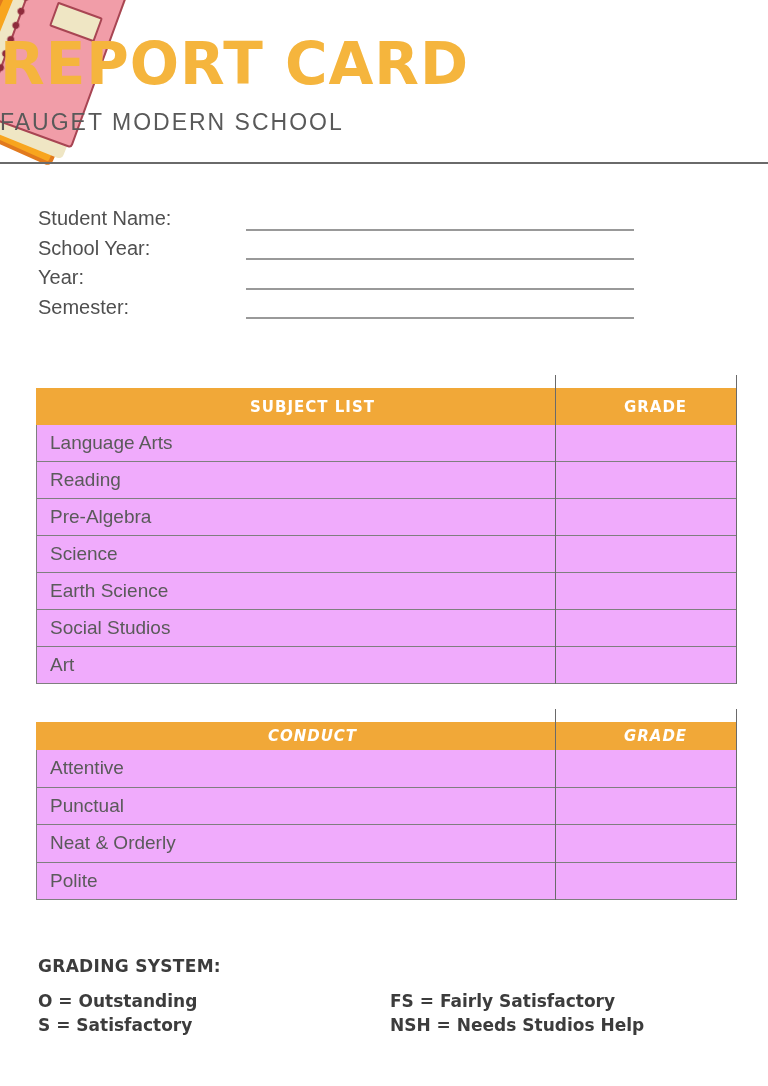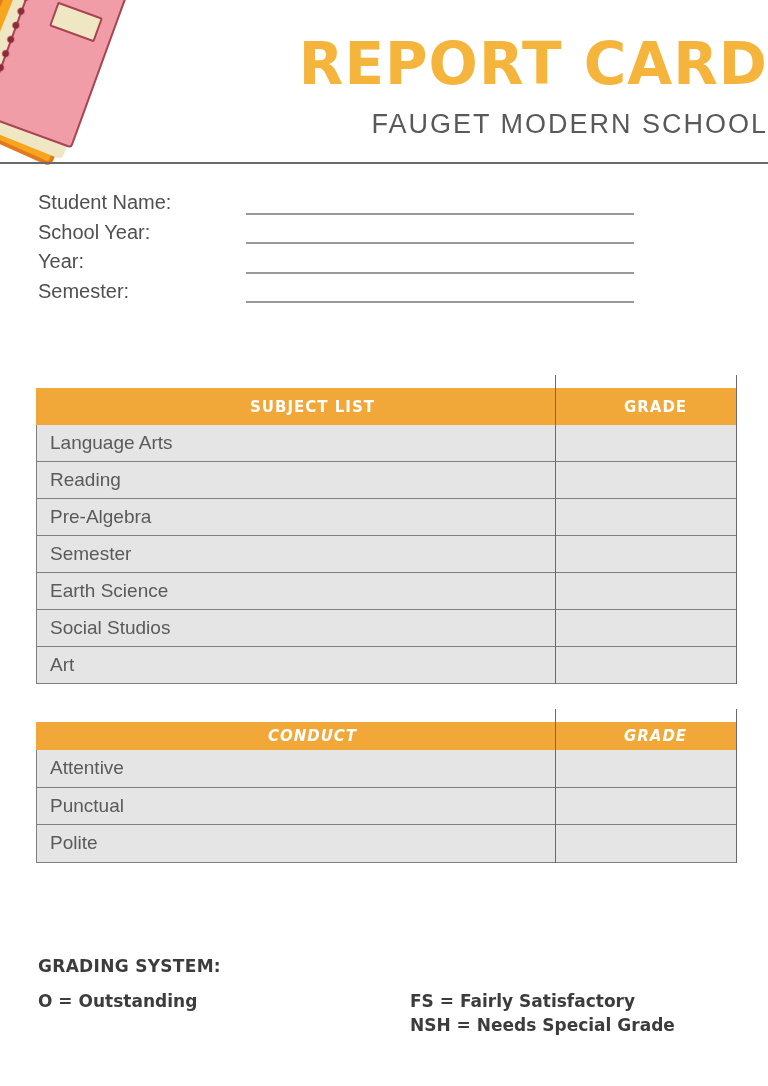--- a/index.html
+++ b/index.html
@@ -34,36 +34,36 @@
     background-image:radial-gradient(circle 4px at 8px 7px, var(--spiral-dot) 3px, transparent 4px);
     background-size:16px 15px;
   }
   .nb-label {
     left:52px; top:9px; width:48px; height:26px;
     background:var(--cream); border:2px solid var(--pink-outline);
     border-radius:2px; transform:rotate(20deg);
   }
 
   
-  .header { position:absolute; top:0; left:0; width:768px; text-align:right; }
+  .header { position:absolute; top:0; left:0; width:768px; text-align:left; }
   .title {
     margin-top:34px; font-family:"DejaVu Sans", sans-serif;
     font-size:58px; font-weight:800; letter-spacing:1px; line-height:1.05;
     color:var(--accent-yellow);
   }
   .subtitle {
-    margin-top:14px; font-size:27px; letter-spacing:2px; color:var(--subtitle-gray);
+    margin-top:14px; font-size:23px; letter-spacing:2px; color:var(--subtitle-gray);
   }
   .header-divider {
     position:absolute; top:162px; left:0; width:768px; height:2px;
     background:var(--divider-gray);
   }
 
   
-  .info { position:absolute; top:188px; left:38px; width:596px; }
+  .info { position:absolute; top:204px; left:38px; width:596px; }
   .info-row { position:relative; height:29.5px; }
   .info-label {
     display:inline-block; width:208px; font-size:20px; line-height:29.5px;
     color:var(--label-gray);
   }
   .info-line {
     position:absolute; left:208px; right:0; bottom:3px; height:0;
     border-bottom:2px solid var(--line-gray);
   }
 
@@ -73,37 +73,37 @@
   .table-conduct  { top:722px; }
   .thead { display:flex; background:var(--table-header-yellow); height:37px; }
   .table-conduct .thead { height:28px;font-style:italic; }
   .th {
     font-family:"DejaVu Sans", sans-serif; font-weight:700; font-size:15px;
     letter-spacing:1px; color:var(--header-text); text-align:center;
     display:flex; align-items:center; justify-content:center;
   }
   .th-main { width:519px;padding-left:34px; }
   .th-grade { flex:1;margin-left:19px; }
-  .tbody { border-left:1px solid var(--border-gray); background:#e5e5e5; }
+  .tbody { border-left:1px solid var(--border-gray); background:#f0abfc; }
   .trow { display:flex; height:37px; border-bottom:1px solid var(--border-gray); }
   .table-conduct .trow { height:37.5px;justify-content:center; }
   .td-name {
     width:519px; padding-left:13px; font-size:19px; color:var(--cell-text-gray);
     display:flex; align-items:center;
   }
   .td-grade { flex:1; }
   .vline { position:absolute; top:-13px; bottom:0; width:1px; background:var(--divider-gray); z-index:3; }
   .vline-div { left:519px; }
   .vline-right { right:0; }
 
   
   .grading { position:absolute; top:956px; left:38px; width:692px;
     font-family:"DejaVu Sans", sans-serif; color:var(--grading-text); }
   .gs-title { font-size:17px; font-weight:700; letter-spacing:0.3px; }
-  .gs-cols { display:flex; margin-top:13px;gap:20px; }
+  .gs-cols { display:flex; margin-top:13px; }
   .gs-col-left { width:352px; }
   .gs-item { font-size:17px; font-weight:700; line-height:24px; }
 </style>
 </head>
 <body>
 
 <div class="page">
 
   <div class="illus">
     <div class="nb-yellow"></div>
@@ -150,21 +150,21 @@
       </div>
       <div class="trow">
         <div class="td-name">Reading</div>
         <div class="td-grade"></div>
       </div>
       <div class="trow">
         <div class="td-name">Pre-Algebra</div>
         <div class="td-grade"></div>
       </div>
       <div class="trow">
-        <div class="td-name">Semester</div>
+        <div class="td-name">Science</div>
         <div class="td-grade"></div>
       </div>
       <div class="trow">
         <div class="td-name">Earth Science</div>
         <div class="td-grade"></div>
       </div>
       <div class="trow">
         <div class="td-name">Social Studios</div>
         <div class="td-grade"></div>
       </div>
@@ -182,37 +182,42 @@
       <div class="th th-main">CONDUCT</div>
       <div class="th th-grade">GRADE</div>
     </div>
     <div class="tbody">
       <div class="trow">
         <div class="td-name">Attentive</div>
         <div class="td-grade"></div>
       </div>
       <div class="trow">
         <div class="td-name">Punctual</div>
+        <div class="td-grade"></div>
+      </div>
+      <div class="trow">
+        <div class="td-name">Neat &amp; Orderly</div>
         <div class="td-grade"></div>
       </div>
       <div class="trow">
         <div class="td-name">Polite</div>
         <div class="td-grade"></div>
       </div>
     </div>
     <div class="vline vline-div"></div>
     <div class="vline vline-right"></div>
   </div>
 
   <div class="grading">
     <div class="gs-title">GRADING SYSTEM:</div>
     <div class="gs-cols">
       <div class="gs-col-left">
         <div class="gs-item">O = Outstanding</div>
+        <div class="gs-item">S = Satisfactory</div>
       </div>
       <div class="gs-col-right">
         <div class="gs-item">FS = Fairly Satisfactory</div>
-        <div class="gs-item">NSH = Needs Special Grade</div>
+        <div class="gs-item">NSH = Needs Studios Help</div>
       </div>
     </div>
   </div>
 
 </div>
 
 </body></html>

